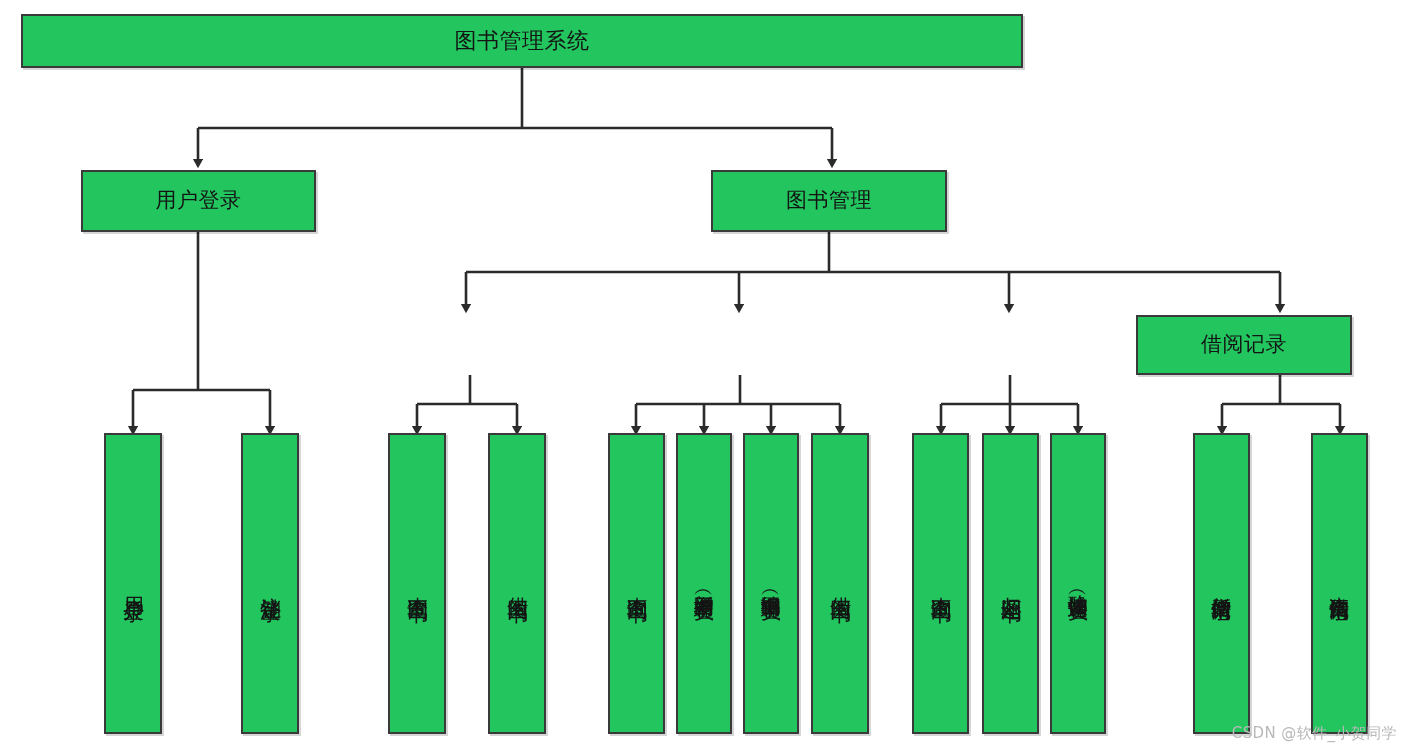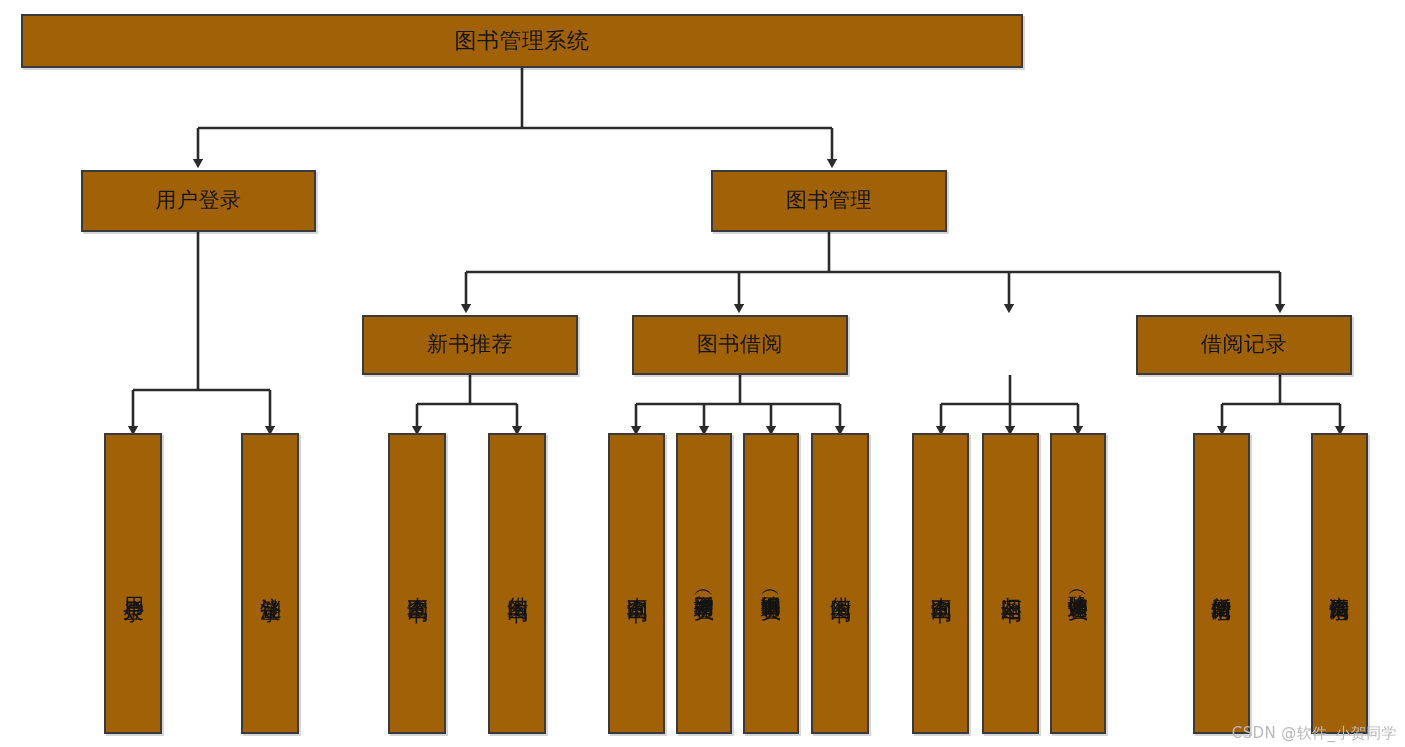--- a/index.html
+++ b/index.html
@@ -19,21 +19,21 @@
     position:absolute;
     left:0; top:0;
     width:1405px;
     height:747px;
     pointer-events:none;
   }
   
   .node{
     position:absolute;
     box-sizing:border-box;
-    background:#a16207;
+    background:#22c55e;
     border:2px solid #3a3a3a;
     box-shadow:2px 2px 0 rgba(0,0,0,0.16);
     display:flex;
     align-items:center;
     justify-content:center;
     z-index:2;
   }
   .node .label{
     font-size:21px;
     line-height:1.12;
@@ -135,27 +135,21 @@
   </div>
 
   <div class="node" style="left:81px; top:170px; width:235px; height:62px;">
     <span class="label">用户登录</span>
   </div>
 
   <div class="node" style="left:711px; top:170px; width:236px; height:62px;">
     <span class="label">图书管理</span>
   </div>
 
-  <div class="node" style="left:362px; top:315px; width:216px; height:60px;">
-    <span class="label">新书推荐</span>
-  </div>
-
-  <div class="node" style="left:632px; top:315px; width:216px; height:60px;">
-    <span class="label">图书借阅</span>
-  </div>
+
 
 
   <div class="node" style="left:1136px; top:315px; width:216px; height:60px;">
     <span class="label">借阅记录</span>
   </div>
 
   <div class="node leaf" style="left:104px; top:433px; width:58px; height:301px;">
     <span class="label">用户登录</span>
   </div>
   <div class="node leaf" style="left:241px; top:433px; width:58px; height:301px;">

